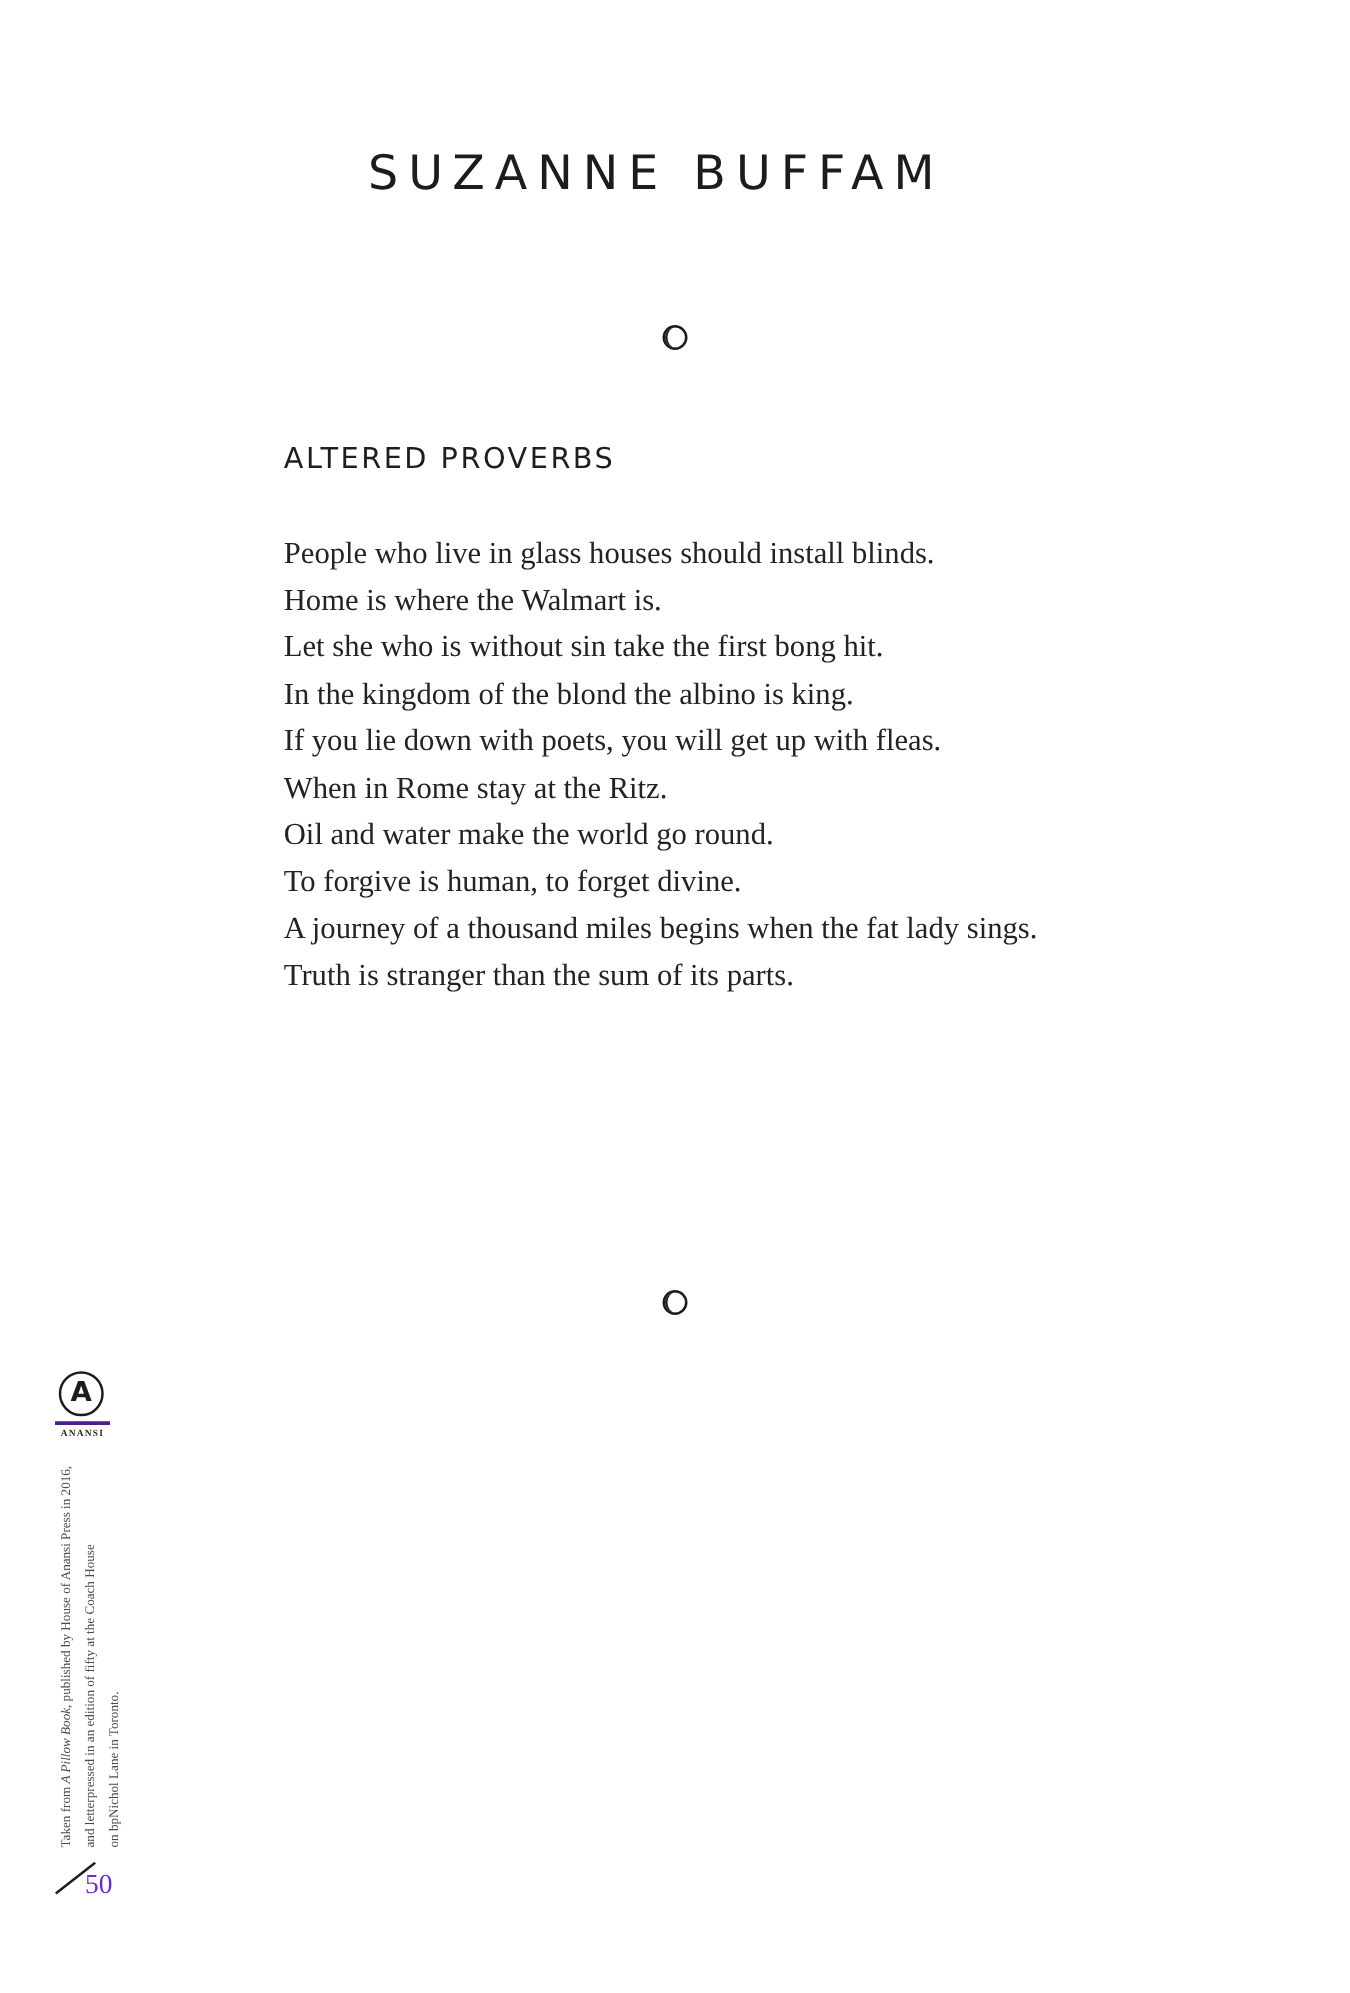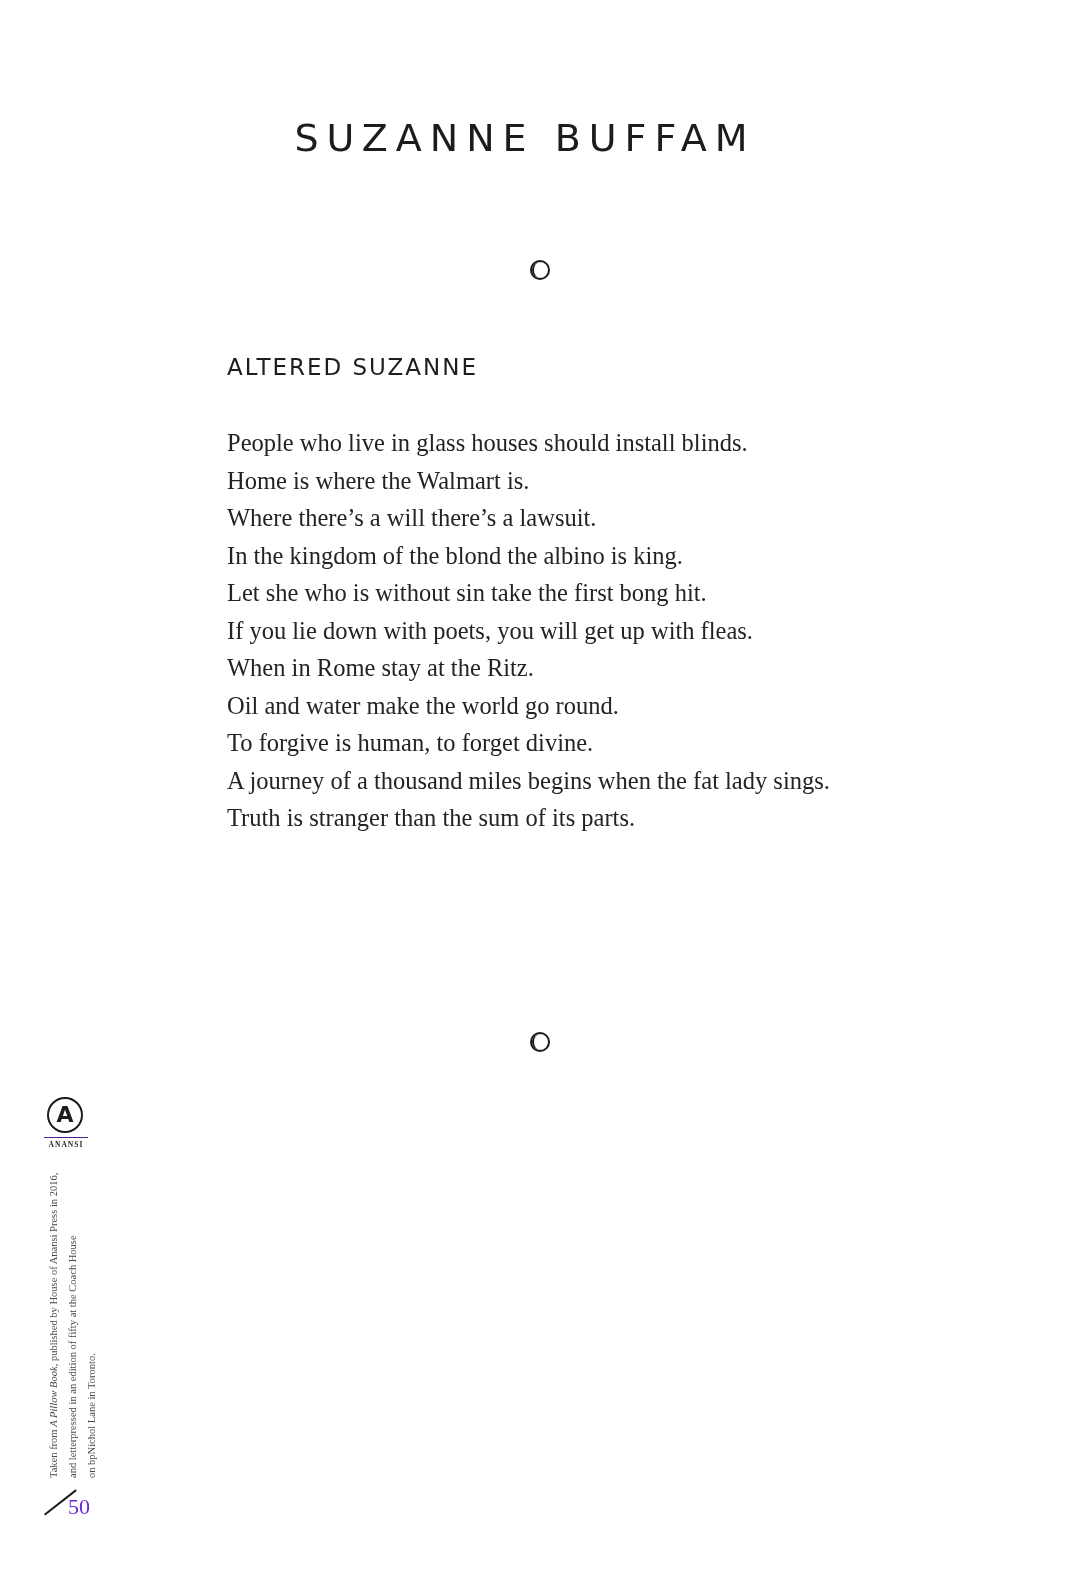--- a/index.html
+++ b/index.html
@@ -104,21 +104,21 @@
       position: absolute;
       left: 44px;
       top: 1137px;
       width: 44px;
       text-align: center;
       font-family: "Liberation Serif", serif;
       font-weight: bold;
       font-size: 7.5px;
       letter-spacing: 1px;
       color: #2a2a2a;
-      border-top: 1px solid #4c1d95;
+      border-top: 3px solid #4c1d95;
       padding-top: 2px;
     }
     .colophon {
       position: absolute;
       left: 44px;
       top: 1478px;
       transform-origin: 0 0;
       transform: rotate(-90deg);
       font-family: "Liberation Serif", serif;
       font-size: 10.5px;
@@ -148,28 +148,27 @@
       color: #6d28d9;
     }
   </style>
 </head>
 <body>
 
 <div class="author">SUZANNE BUFFAM</div>
 
 <div class="moon moon-top"></div>
 
-<div class="poem-title">ALTERED SUZANNE</div>
+<div class="poem-title">ALTERED PROVERBS</div>
 
 <ul class="poem">
   <li>People who live in glass houses should install blinds.</li>
   <li>Home is where the Walmart is.</li>
-  <li>Where there’s a will there’s a lawsuit.</li>
+  <li>Let she who is without sin take the first bong hit.</li>
   <li>In the kingdom of the blond the albino is king.</li>
-  <li>Let she who is without sin take the first bong hit.</li>
   <li>If you lie down with poets, you will get up with fleas.</li>
   <li>When in Rome stay at the Ritz.</li>
   <li>Oil and water make the world go round.</li>
   <li>To forgive is human, to forget divine.</li>
   <li>A journey of a thousand miles begins when the fat lady sings.</li>
   <li>Truth is stranger than the sum of its parts.</li>
 </ul>
 
 <div class="moon moon-bottom"></div>
 

